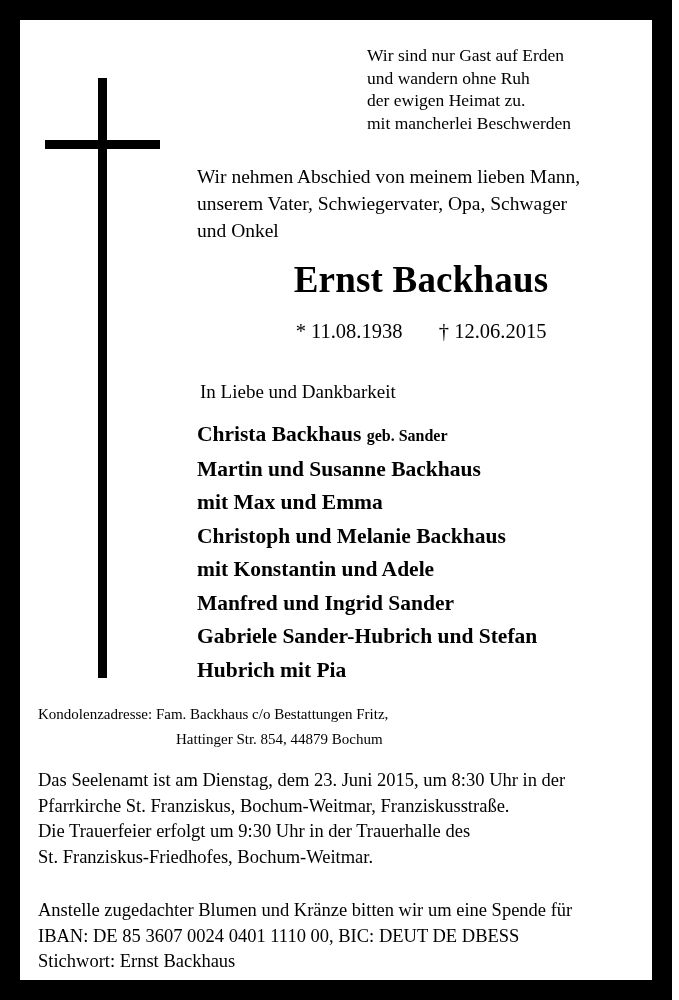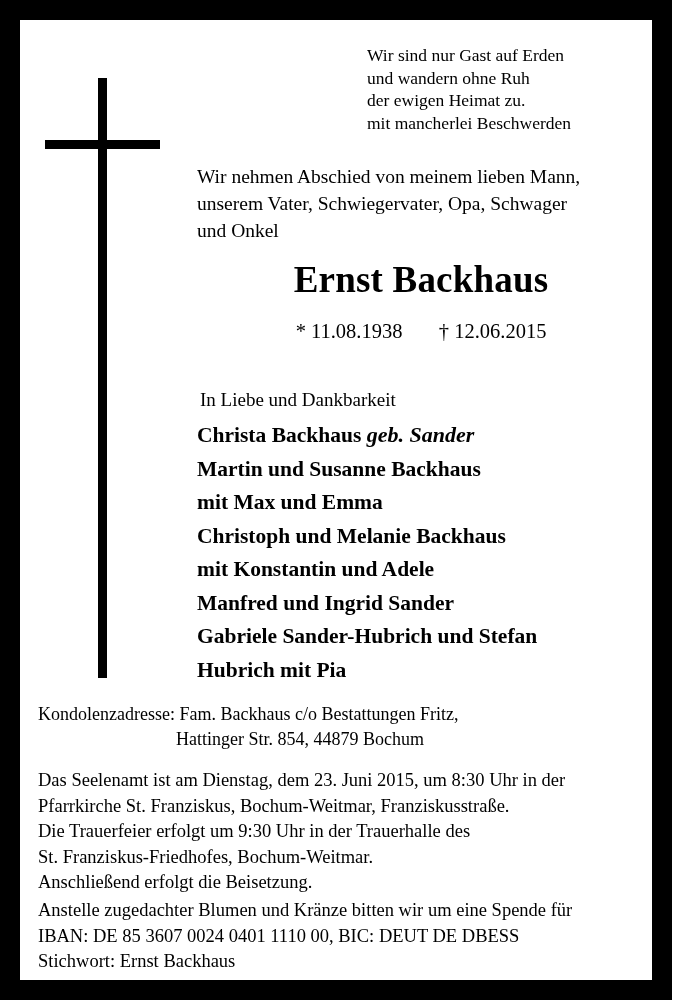--- a/index.html
+++ b/index.html
@@ -101,48 +101,47 @@
   }
   .life-dates .date-sep {
     display: inline-block;
     width: 26px;
   }
 
   
   .gratitude {
     position: absolute;
     left: 180px;
-    top: 368px;
+    top: 360px;
     font-size: 19px;
     line-height: 24px;
   }
 
   
   .survivors {
     position: absolute;
     left: 177px;
     top: 398px;
     width: 490px;
     font-size: 21.5px;
     font-weight: bold;
     line-height: 33.5px;
     white-space: nowrap;
   }
   .survivors .small-qualifier {
-    font-size: 22px;
-    font-style: italic;
+    font-size: 16px;
   }
 
   
   .condolence {
     position: absolute;
     left: 18px;
     top: 682px;
     width: 620px;
-    font-size: 18px;
+    font-size: 15px;
     line-height: 25px;
   }
   .condolence .addr-line-2 {
     display: block;
     padding-left: 138px;
   }
 
   
   .service {
     position: absolute;
@@ -218,21 +217,20 @@
     <div class="condolence">
       <span class="line">Kondolenzadresse: Fam. Backhaus c/o Bestattungen Fritz,</span>
       <span class="line addr-line-2">Hattinger Str. 854, 44879 Bochum</span>
     </div>
 
     <div class="service">
       <span class="line">Das Seelenamt ist am Dienstag, dem 23. Juni 2015, um 8:30 Uhr in der</span>
       <span class="line">Pfarrkirche St. Franziskus, Bochum-Weitmar, Franziskusstraße.</span>
       <span class="line">Die Trauerfeier erfolgt um 9:30 Uhr in der Trauerhalle des</span>
       <span class="line">St. Franziskus-Friedhofes, Bochum-Weitmar.</span>
-      <span class="line">Anschließend erfolgt die Beisetzung.</span>
     </div>
 
     <div class="donation">
       <span class="line">Anstelle zugedachter Blumen und Kränze bitten wir um eine Spende für</span>
       <span class="line">IBAN: DE 85 3607 0024 0401 1110 00, BIC: DEUT DE DBESS</span>
       <span class="line">Stichwort: Ernst Backhaus</span>
     </div>
 
   </div>
 </div>

